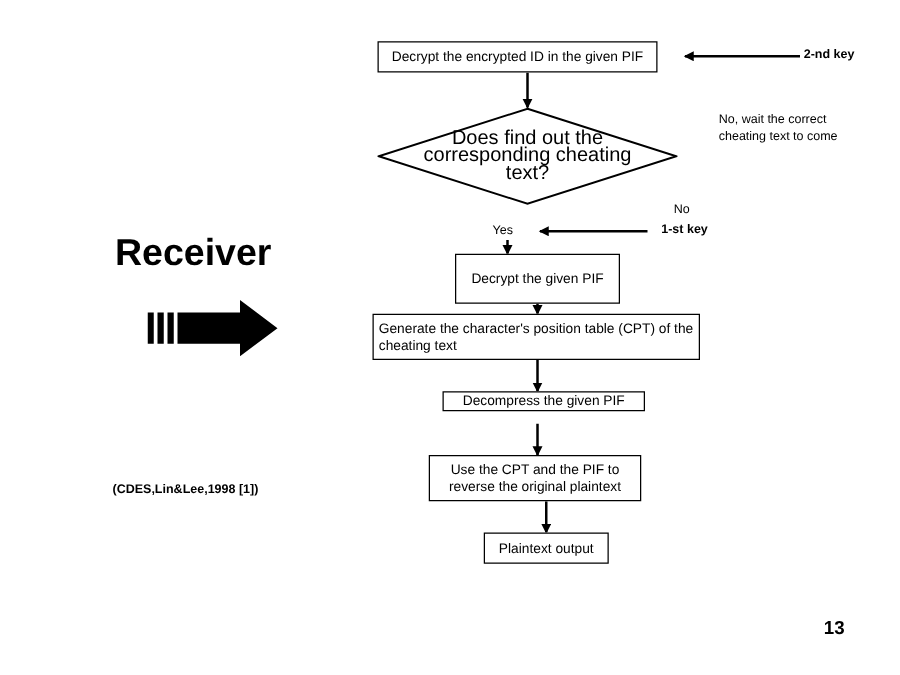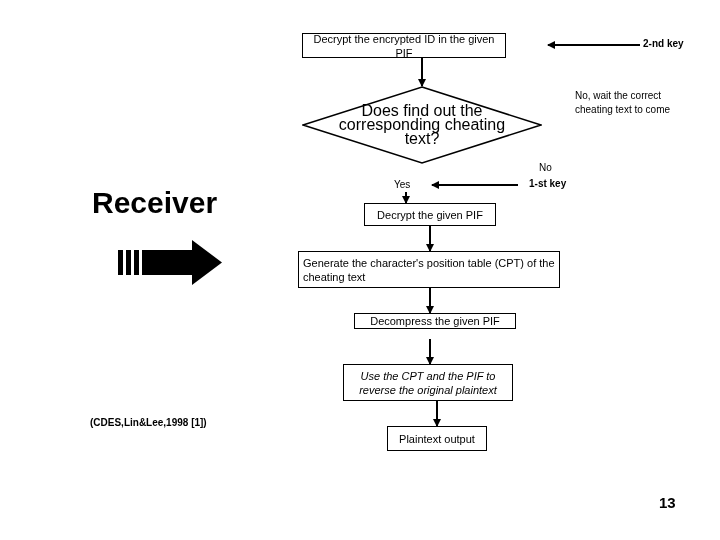--- a/index.html
+++ b/index.html
@@ -123,25 +123,25 @@
     <svg width="105" height="45" viewBox="0 0 105 45">
       <rect x="0" y="10" width="5" height="25" fill="#000000"></rect>
       <rect x="8" y="10" width="5" height="25" fill="#000000"></rect>
       <rect x="16" y="10" width="5" height="25" fill="#000000"></rect>
       <path d="M24,10 L74,10 L74,0 L104,22.5 L74,45 L74,35 L24,35 Z" fill="#000000"></path>
     </svg>
   </div>
 
   <div class="label big" style="left:92px; top:186px;">Receiver</div>
 
-  <div class="label bold" style="left:90px; top:385px;margin-top:31px;">(CDES,Lin&amp;Lee,1998 [1])</div>
+  <div class="label bold" style="left:90px; top:385px;">(CDES,Lin&amp;Lee,1998 [1])</div>
 
   <div class="label page-num" style="left:659px; top:496px;">13</div>
 
-  <div class="box" style="left:302px; top:33px; width:204px; height:25px;">
+  <div class="box" style="left:302px; top:33px; width:224px; height:25px;">
     <span>Decrypt the encrypted ID in the given PIF</span>
   </div>
 
   <div class="label bold" style="left:643px; top:37px;">2-nd key</div>
 
   <div class="diamond-wrap" style="left:302px; top:86px; width:240px; height:78px;">
     <svg width="240" height="78" viewBox="0 0 240 78">
       <polygon points="120,1 239,39 120,77 1,39" fill="#ffffff" stroke="#000000" stroke-width="1.5"></polygon>
     </svg>
     <div class="diamond-text">Does find out the
@@ -151,34 +151,34 @@
 
   <div class="label" style="left:539px; top:117px;margin-top:44px;">No</div>
 
   <div class="label" style="left:575px; top:89px;">No, wait the correct
 cheating text to come</div>
 
   <div class="label" style="left:394px; top:178px;">Yes</div>
 
   <div class="label bold" style="left:529px; top:177px;">1-st key</div>
 
-  <div class="box" style="left:364px; top:203px; width:132px; height:23px;">
+  <div class="box" style="left:364px; top:203px; width:132px; height:40px;">
     <span>Decrypt the given PIF</span>
   </div>
 
   <div class="box left-align" style="left:298px; top:251px; width:262px; height:37px;">
     <span>Generate the character's position table (CPT)
 of the cheating text</span>
   </div>
 
   <div class="box" style="left:354px; top:313px; width:162px; height:16px;">
     <span>Decompress  the given PIF</span>
   </div>
 
-  <div class="box" style="left:343px; top:364px; width:170px; height:37px;font-style:italic;">
+  <div class="box" style="left:343px; top:364px; width:170px; height:37px;">
     <span>Use the CPT and the PIF to
 reverse the original plaintext</span>
   </div>
 
   <div class="box" style="left:387px; top:426px; width:100px; height:25px;">
     <span>Plaintext output</span>
   </div>
 
 </div>
 

